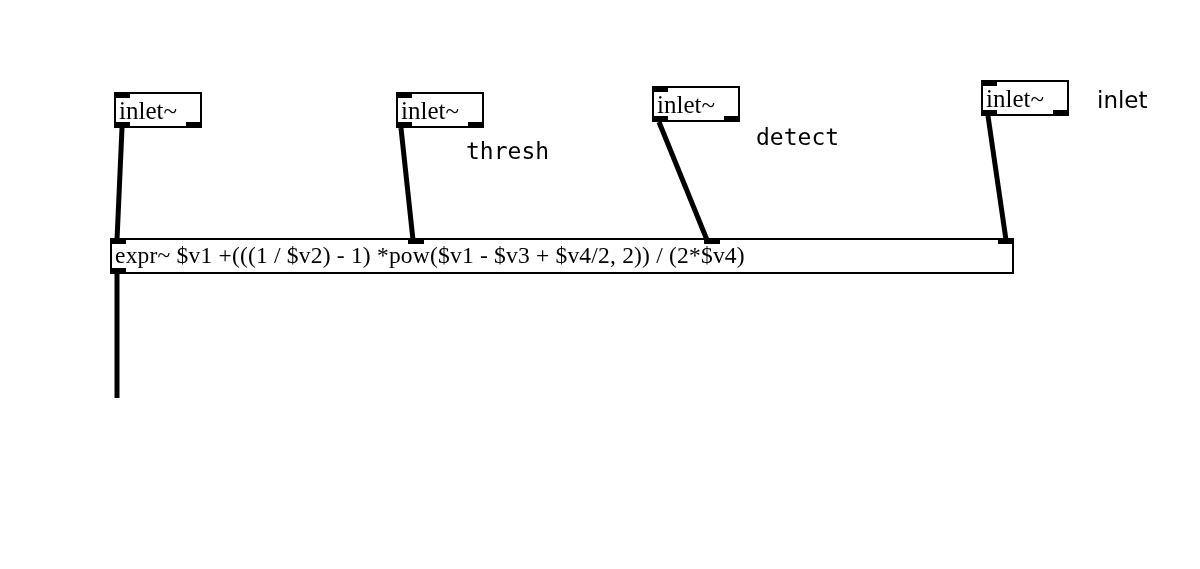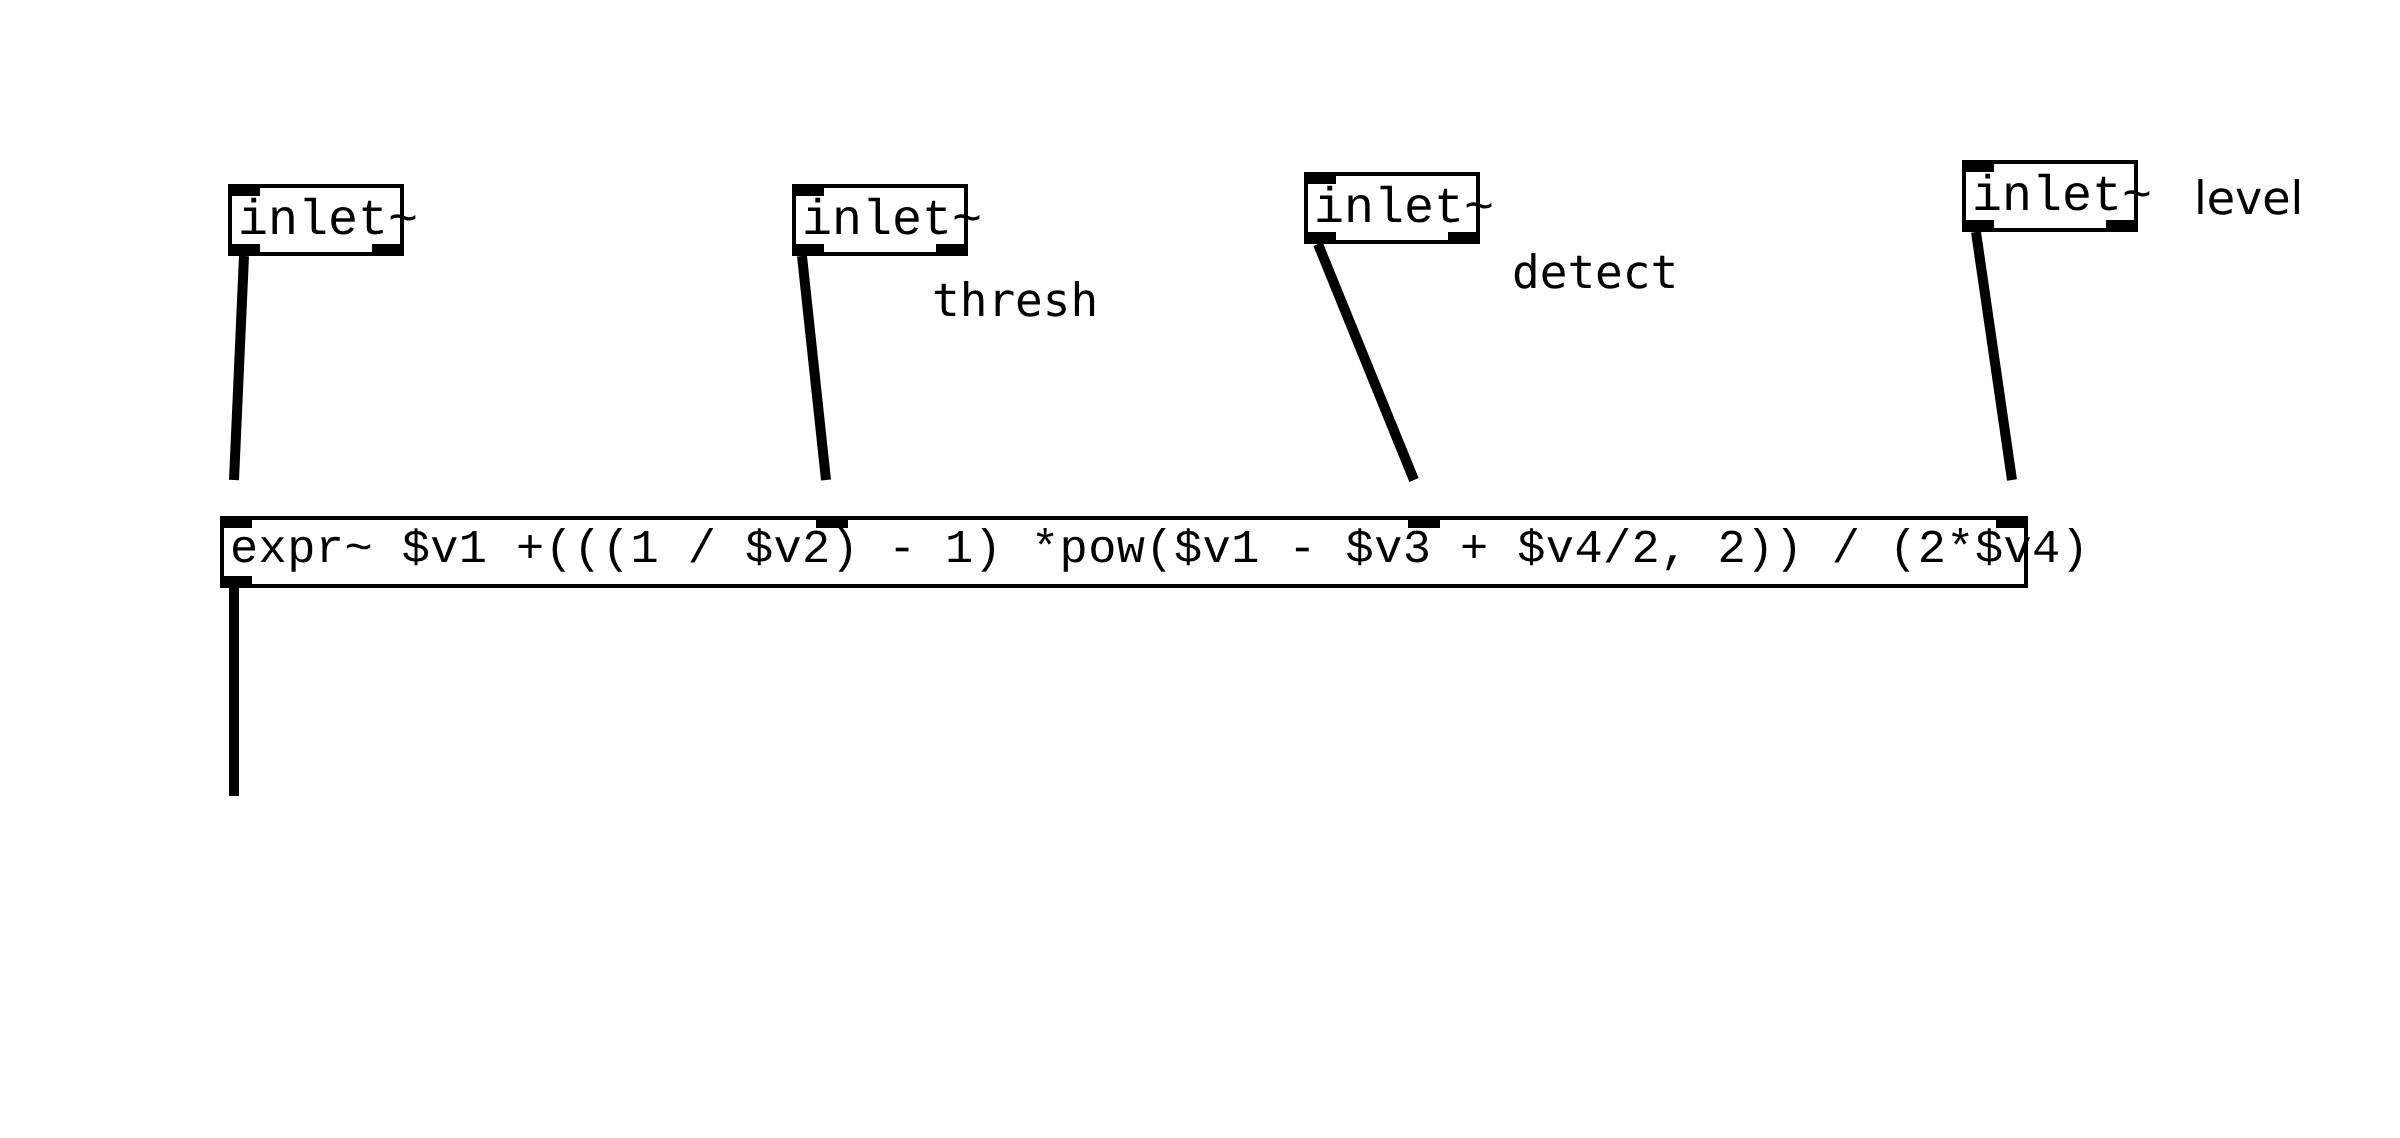--- a/index.html
+++ b/index.html
@@ -22,29 +22,29 @@
     position: absolute;
     box-sizing: border-box;
     background: #ffffff;
     border: 2px solid #000000;
     display: flex;
     align-items: center;
     color: #000000;
     white-space: pre;
   }
   .pd-box .pd-label {
-    font-family: Liberation Mono, monospace;
+    font-family: Liberation Serif, serif;
     line-height: 1;
     padding-left: 3px;
   }
 
   .io-box { height: 36px; }
   .io-box .pd-label { font-size: 25px; letter-spacing: 0px; }
 
-  .expr-box { height: 36px; margin-top: 20px; }
+  .expr-box { height: 36px; }
   .expr-box .pd-label { font-size: 23.5px; letter-spacing: 0.2px; }
 
   
   .nub {
     position: absolute;
     background: #000000;
     height: 6px;
     width: 16px;
   }
   .nub.top    { top: -2px; }
@@ -122,15 +122,15 @@
     <span class="nub top" style="left:296px;"></span>
     <span class="nub top" style="left:592px;"></span>
     <span class="nub top right"></span>
     <span class="nub bottom left"></span>
     <span class="pd-label">expr~ $v1 +(((1 / $v2) - 1) *pow($v1 - $v3 + $v4/2, 2)) / (2*$v4)</span>
   </div>
 
 
   <div class="pd-comment" id="cmt1" style="left: 466px; top: 140px;">thresh</div>
   <div class="pd-comment" id="cmt2" style="left: 756px; top: 126px;">detect</div>
-  <div class="pd-comment sans" id="cmt3" style="left: 1097px; top: 89px;">level</div>
+  <div class="pd-comment sans" id="cmt3" style="left: 1097px; top: 89px;">inlet</div>
 
 </div>
 
 </body></html>

